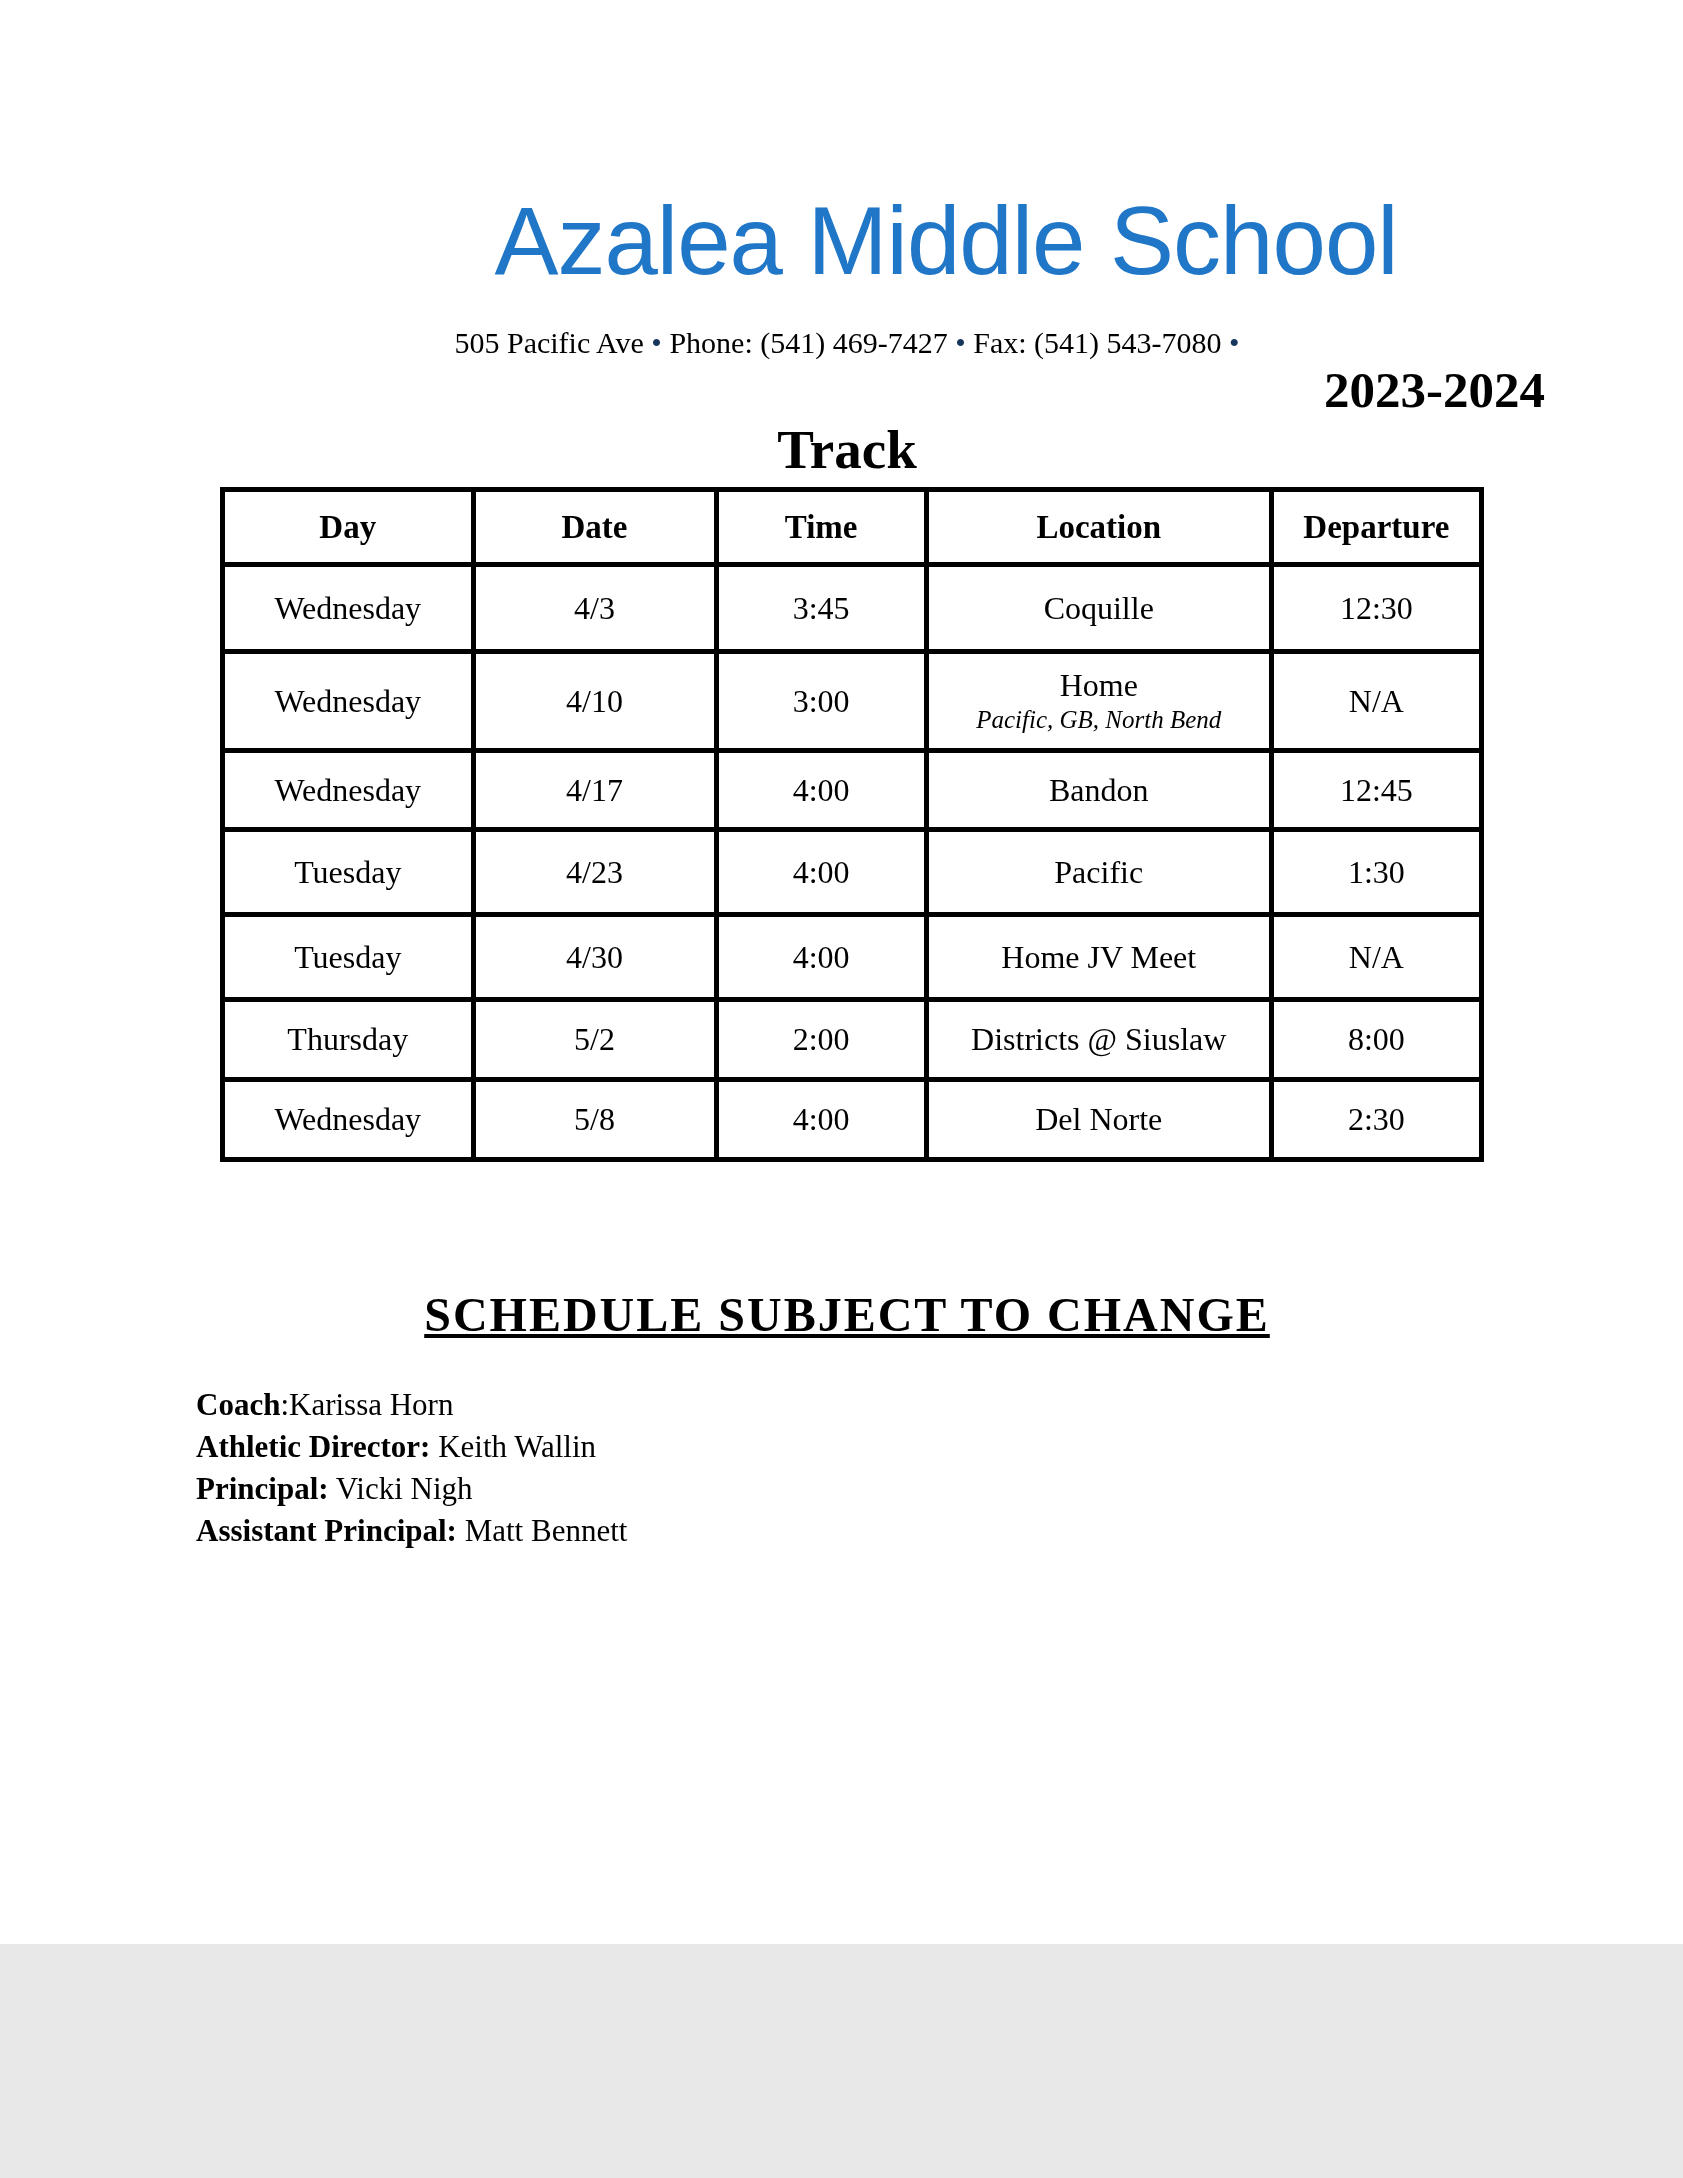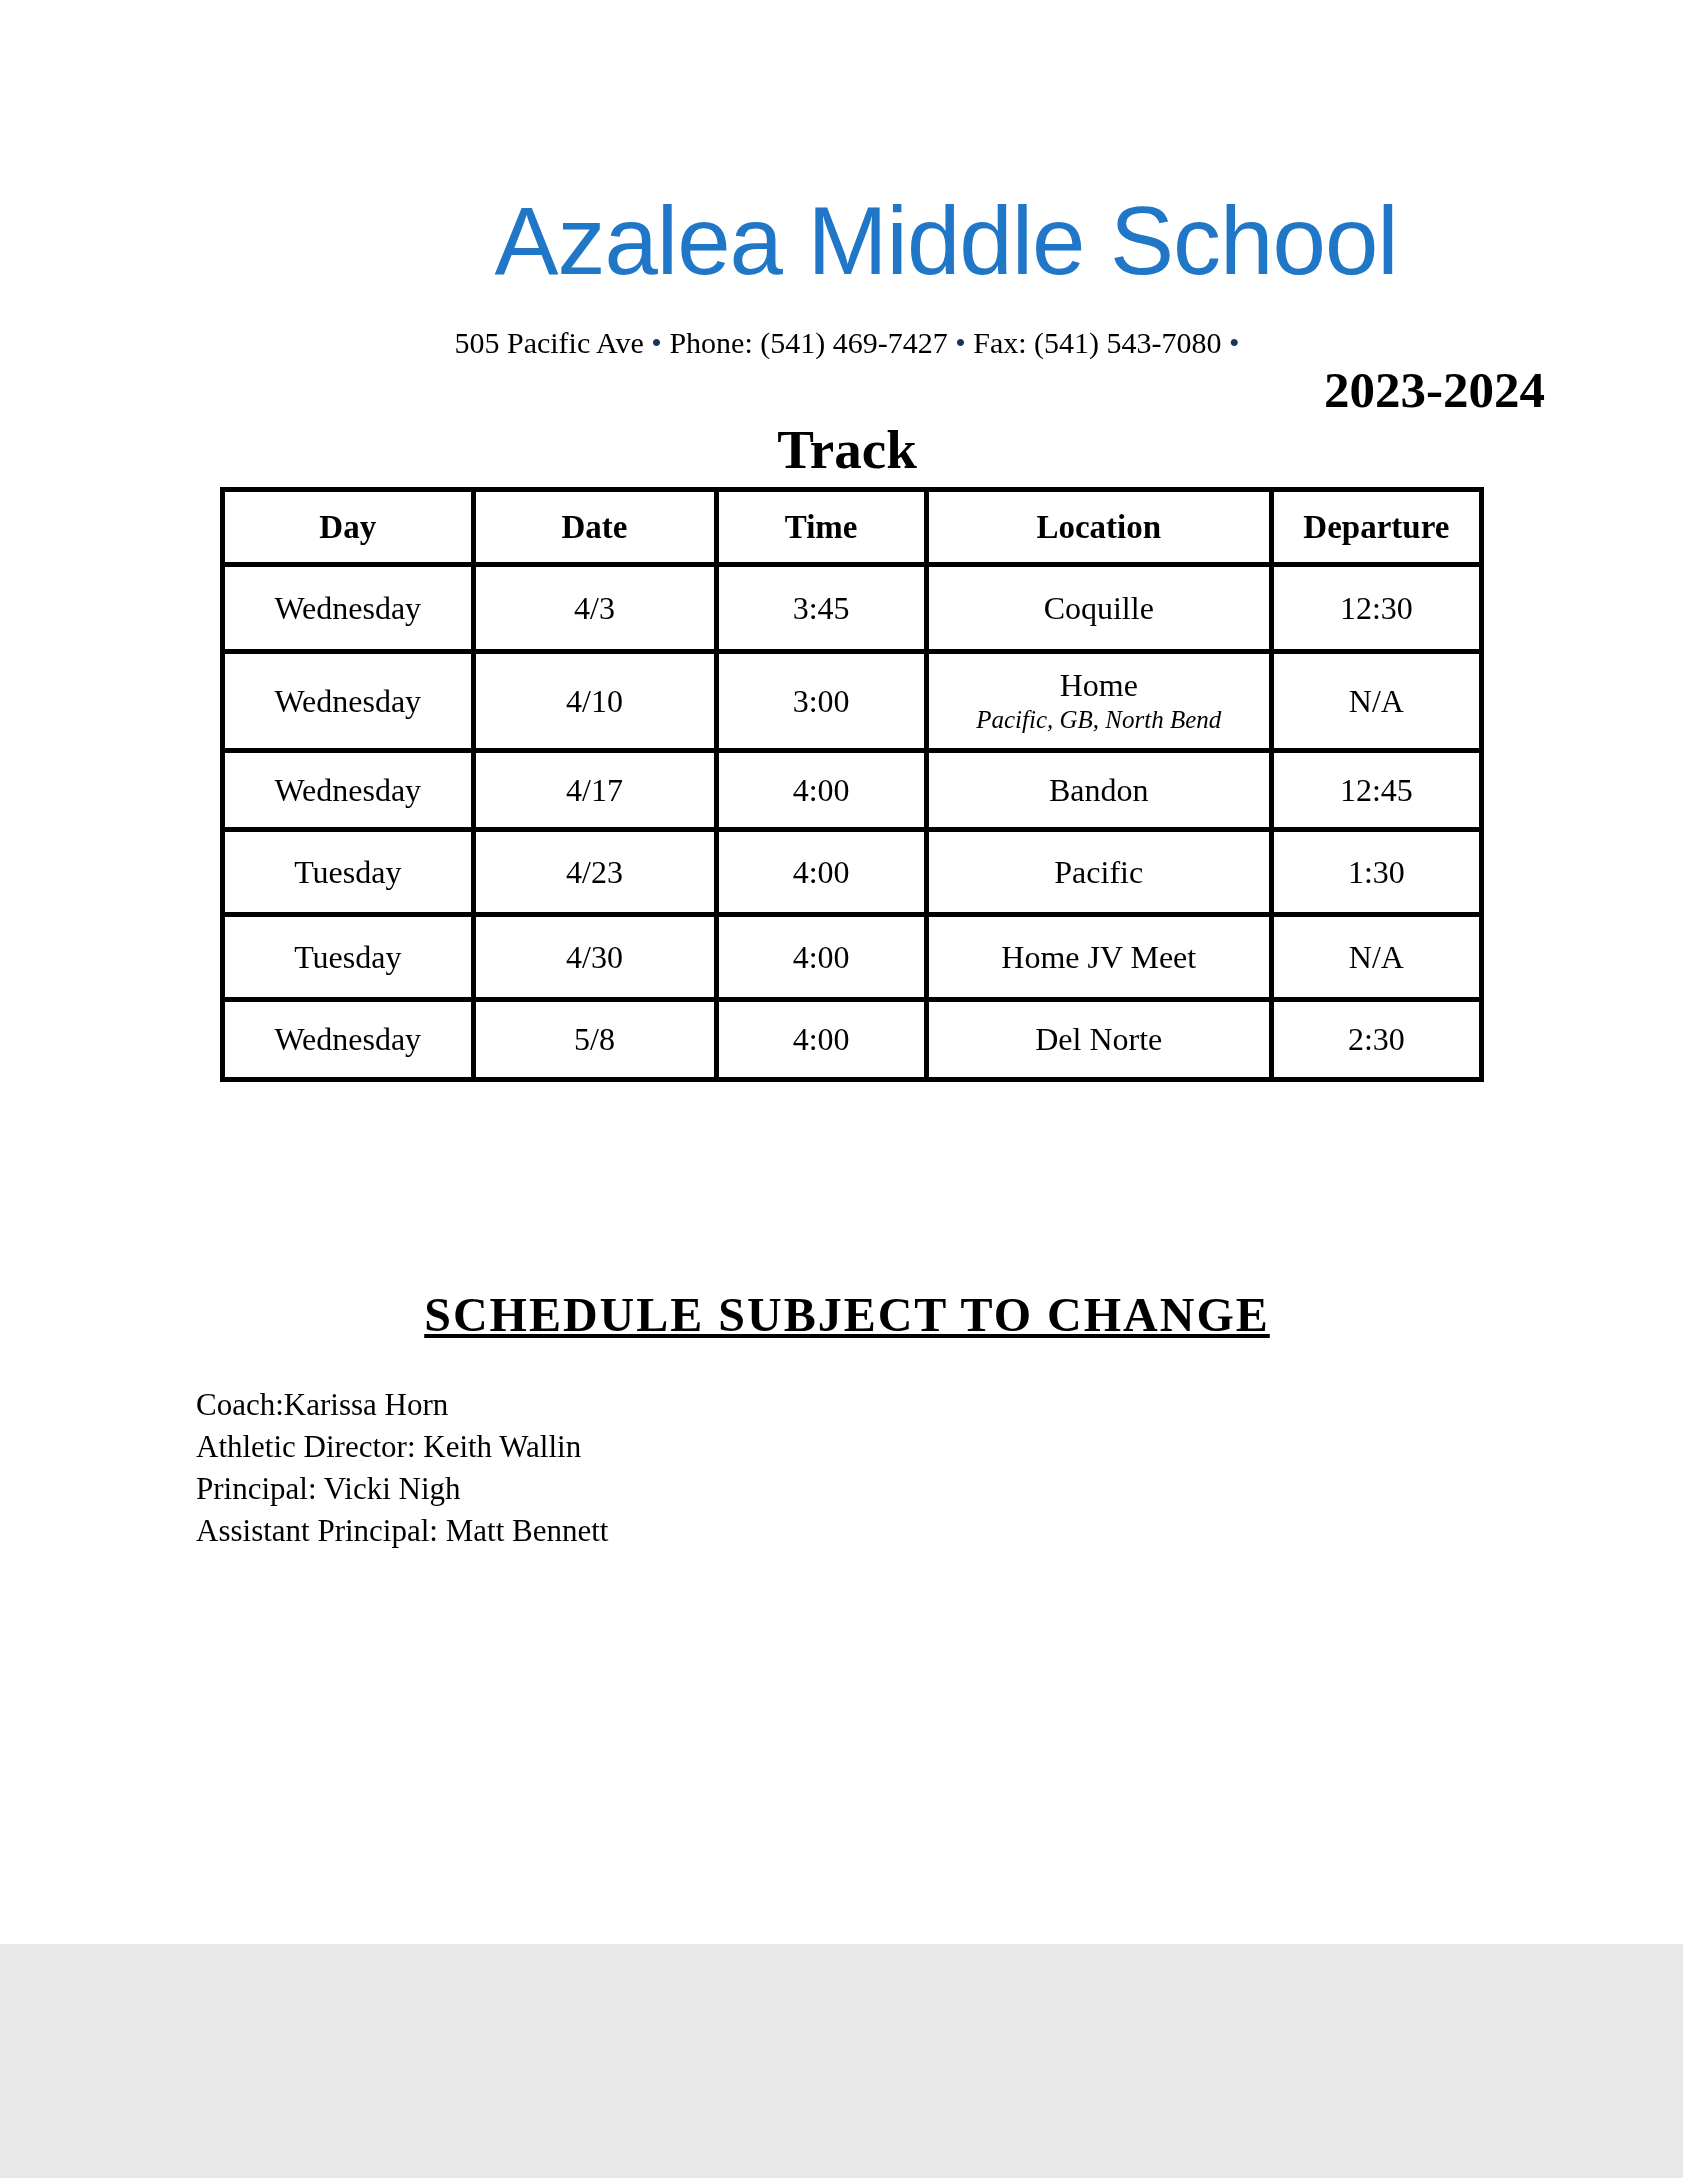--- a/index.html
+++ b/index.html
@@ -34,21 +34,21 @@
   tr.r4{height:85px;}
   tr.r5{height:80px;}
   tr.r6{height:80px;}
   .loc-note{font-style:italic;font-size:25px;line-height:1.15;margin-top:2px;}
   .notice{top:1287px;font-size:48px;font-weight:bold;letter-spacing:2px;text-decoration:underline;}
   .staff-block{
     position:absolute;left:196px;top:1384px;
     font-size:31px;line-height:42px;text-align:left;
   }
   .staff-line{white-space:pre;}
-  .staff-line .lbl{font-weight:normal;}
+  .staff-line .lbl{font-weight:bold;}
   .updated-line{
     position:absolute;left:198px;top:1961px;
     font-size:31px;font-style:italic;margin-left:32px;
   }
 </style>
 </head>
 <body>
 
 <div class="page">
 
@@ -117,20 +117,29 @@
         </tr>
         <tr class="r4">
           <td>Tuesday</td>
           <td>4/30</td>
           <td>4:00</td>
           <td>
             <div>Home JV Meet</div>
           </td>
           <td>N/A</td>
         </tr>
+        <tr class="r5">
+          <td>Thursday</td>
+          <td>5/2</td>
+          <td>2:00</td>
+          <td>
+            <div>Districts @ Siuslaw</div>
+          </td>
+          <td>8:00</td>
+        </tr>
         <tr class="r6">
           <td>Wednesday</td>
           <td>5/8</td>
           <td>4:00</td>
           <td>
             <div>Del Norte</div>
           </td>
           <td>2:30</td>
         </tr>
       </tbody>

